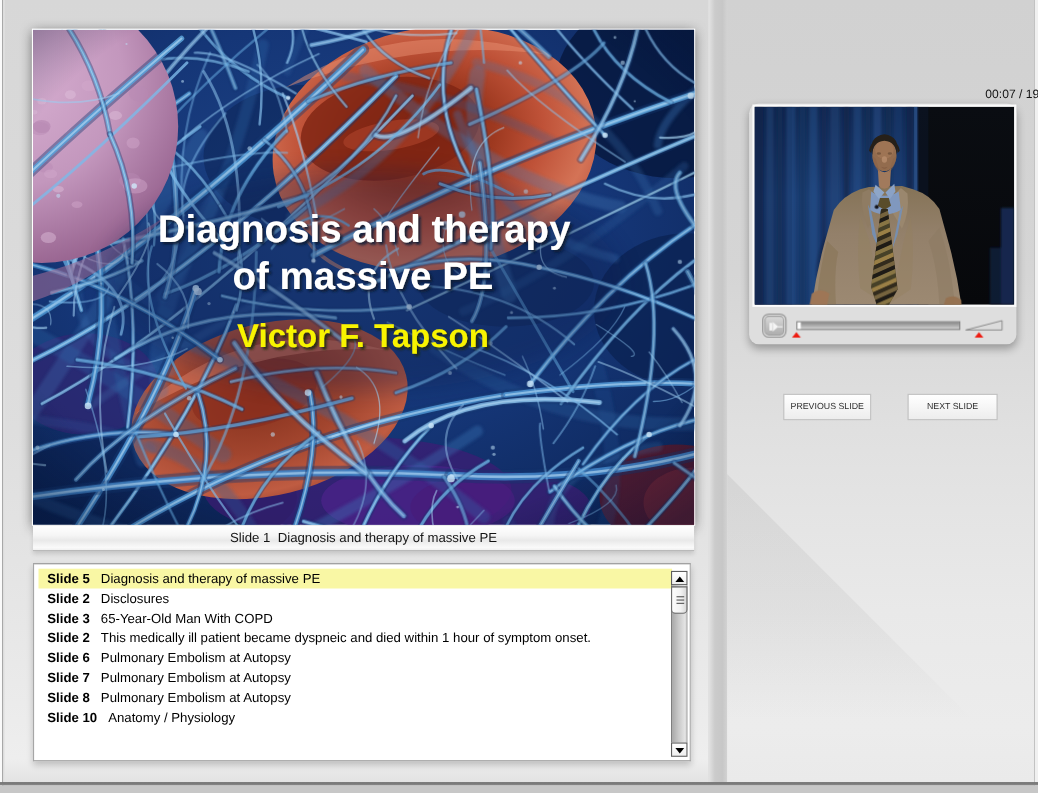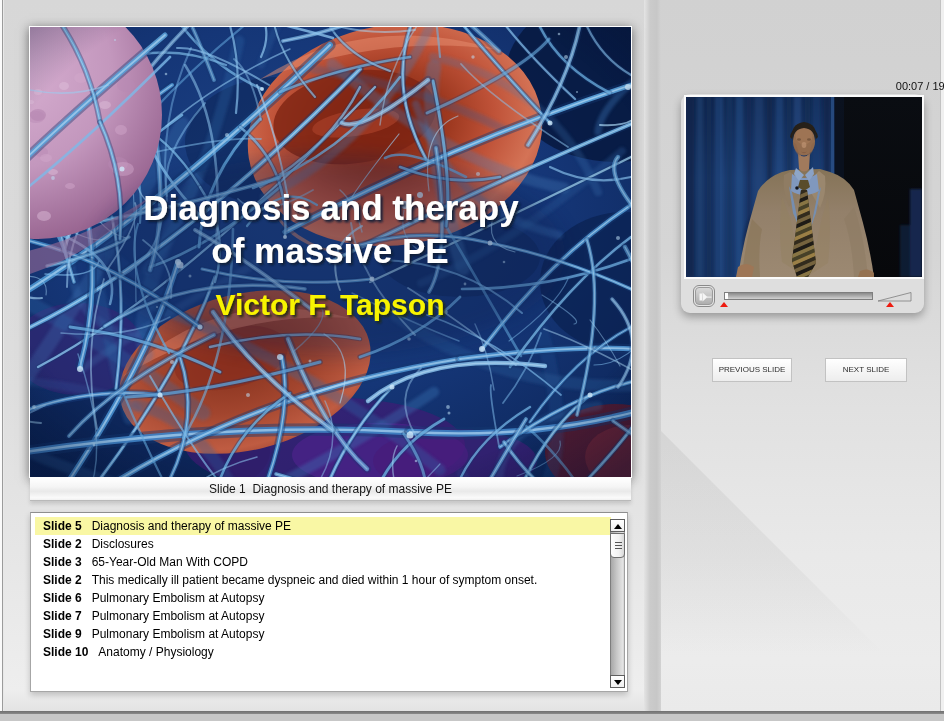--- a/index.html
+++ b/index.html
@@ -599,21 +599,21 @@
   <div id="caption">Slide 1&nbsp;&nbsp;Diagnosis and therapy of massive PE</div>
 
   <div id="listbox">
     <div id="rows">
 <div class="row sel"><b>Slide 5</b><span class="gap"></span>Diagnosis and therapy of massive PE</div>
 <div class="row"><b>Slide 2</b><span class="gap"></span>Disclosures</div>
 <div class="row"><b>Slide 3</b><span class="gap"></span>65-Year-Old Man With COPD</div>
 <div class="row"><b>Slide 2</b><span class="gap"></span>This medically ill patient became dyspneic and died within 1 hour of symptom onset.</div>
 <div class="row"><b>Slide 6</b><span class="gap"></span>Pulmonary Embolism at Autopsy</div>
 <div class="row"><b>Slide 7</b><span class="gap"></span>Pulmonary Embolism at Autopsy</div>
-<div class="row"><b>Slide 9</b><span class="gap"></span>Pulmonary Embolism at Autopsy</div>
+<div class="row"><b>Slide 8</b><span class="gap"></span>Pulmonary Embolism at Autopsy</div>
 <div class="row"><b>Slide 10</b><span class="gap"></span>Anatomy / Physiology</div>
     </div>
     <div id="sbar">
       <div class="sbtn" id="sup">
           <div class="tri-up"></div>
         </div>
       <div id="strack"></div>
       <div id="sthumb">
           <div class="grip" style="top:8px"></div>
           <div class="grip" style="top:11px"></div>

